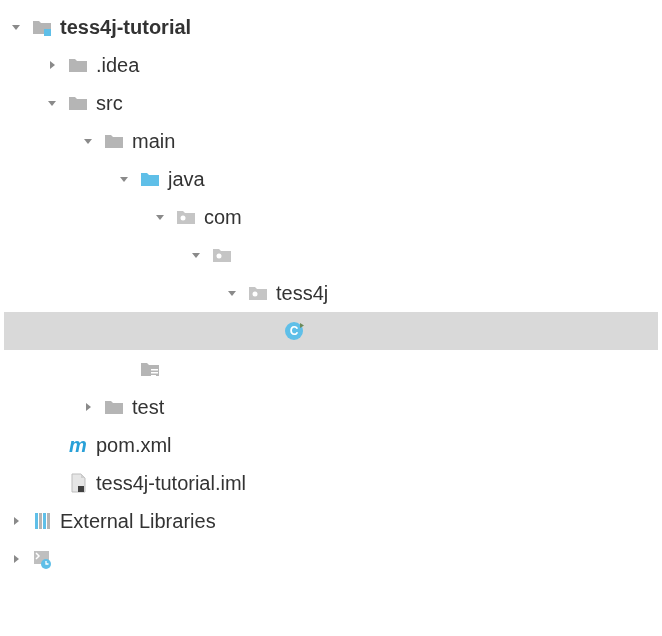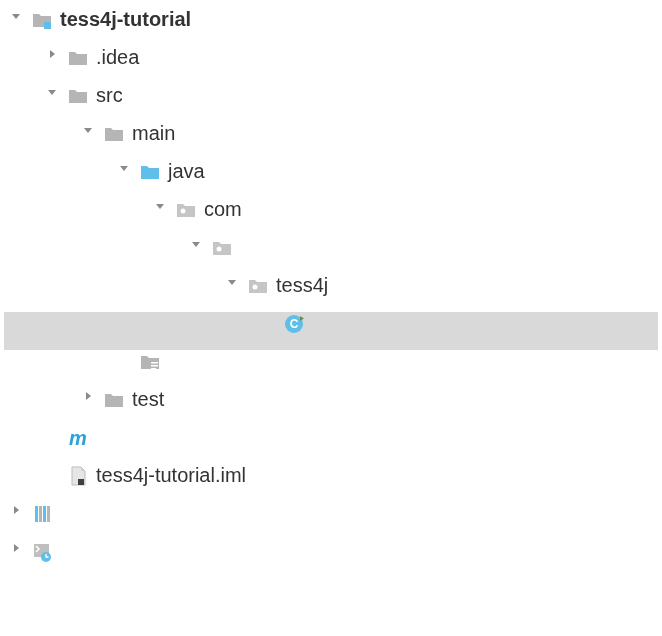--- a/index.html
+++ b/index.html
@@ -8,21 +8,21 @@
     font-size: 20px;
     color: #333;
     background: #fff;
     width: 662px;
     height: 636px;
     padding: 8px 4px;
     overflow: hidden;
   }
   .tree-row {
     display: flex;
-    align-items: flex-start;
+    align-items: center;
     height: 38px;
     white-space: nowrap;
   }
   .tree-row.selected {
     background: #d9d9d9;
   }
   .tree-row.bold { font-weight: 600; }
   .arrow {
     width: 16px;
     height: 16px;
@@ -206,20 +206,21 @@
     <svg width="22" height="22" viewBox="0 0 22 22">
         <path d="M2 5 h6 l2 2 h10 v11 h-18 z" fill="#b5b5b5"></path>
       </svg>
   </span>
   <span class="label">test</span>
 </div>
 
 <div class="tree-row">
   <span class="indent" style="width:62px"></span>
   <span class="icon" style="color:#2aa1d8;font-style:italic;font-weight:700;font-size:20px;">m</span>
+  <span class="label">pom.xml</span>
 </div>
 
 <div class="tree-row">
   <span class="indent" style="width:62px"></span>
   <span class="icon">
     <svg width="22" height="22" viewBox="0 0 22 22">
       <path d="M5 2 h9 l4 4 v14 h-13 z" fill="#e6e6e6" stroke="#bdbdbd" stroke-width="1"></path>
       <path d="M14 2 v4 h4 z" fill="#cfcfcf"></path>
       <rect x="11" y="14" width="6" height="6" fill="#404040"></rect>
     </svg>
@@ -235,20 +236,21 @@
       </svg>
   </span>
   <span class="icon">
     <svg width="22" height="22" viewBox="0 0 22 22">
       <rect x="4" y="3" width="3" height="16" fill="#5fbfe8"></rect>
       <rect x="8" y="3" width="3" height="16" fill="#b5b5b5"></rect>
       <rect x="12" y="3" width="3" height="16" fill="#5fbfe8"></rect>
       <rect x="16" y="3" width="3" height="16" fill="#b5b5b5"></rect>
     </svg>
   </span>
+  <span class="label">External Libraries</span>
 </div>
 
 <div class="tree-row">
   <span class="indent" style="width:4px"></span>
   <span class="arrow">
     <svg width="12" height="12" viewBox="0 0 12 12">
         <path d="M4 2 L4 10 L9 6 Z" fill="#8a8a8a"></path>
       </svg>
   </span>
   <span class="icon">

